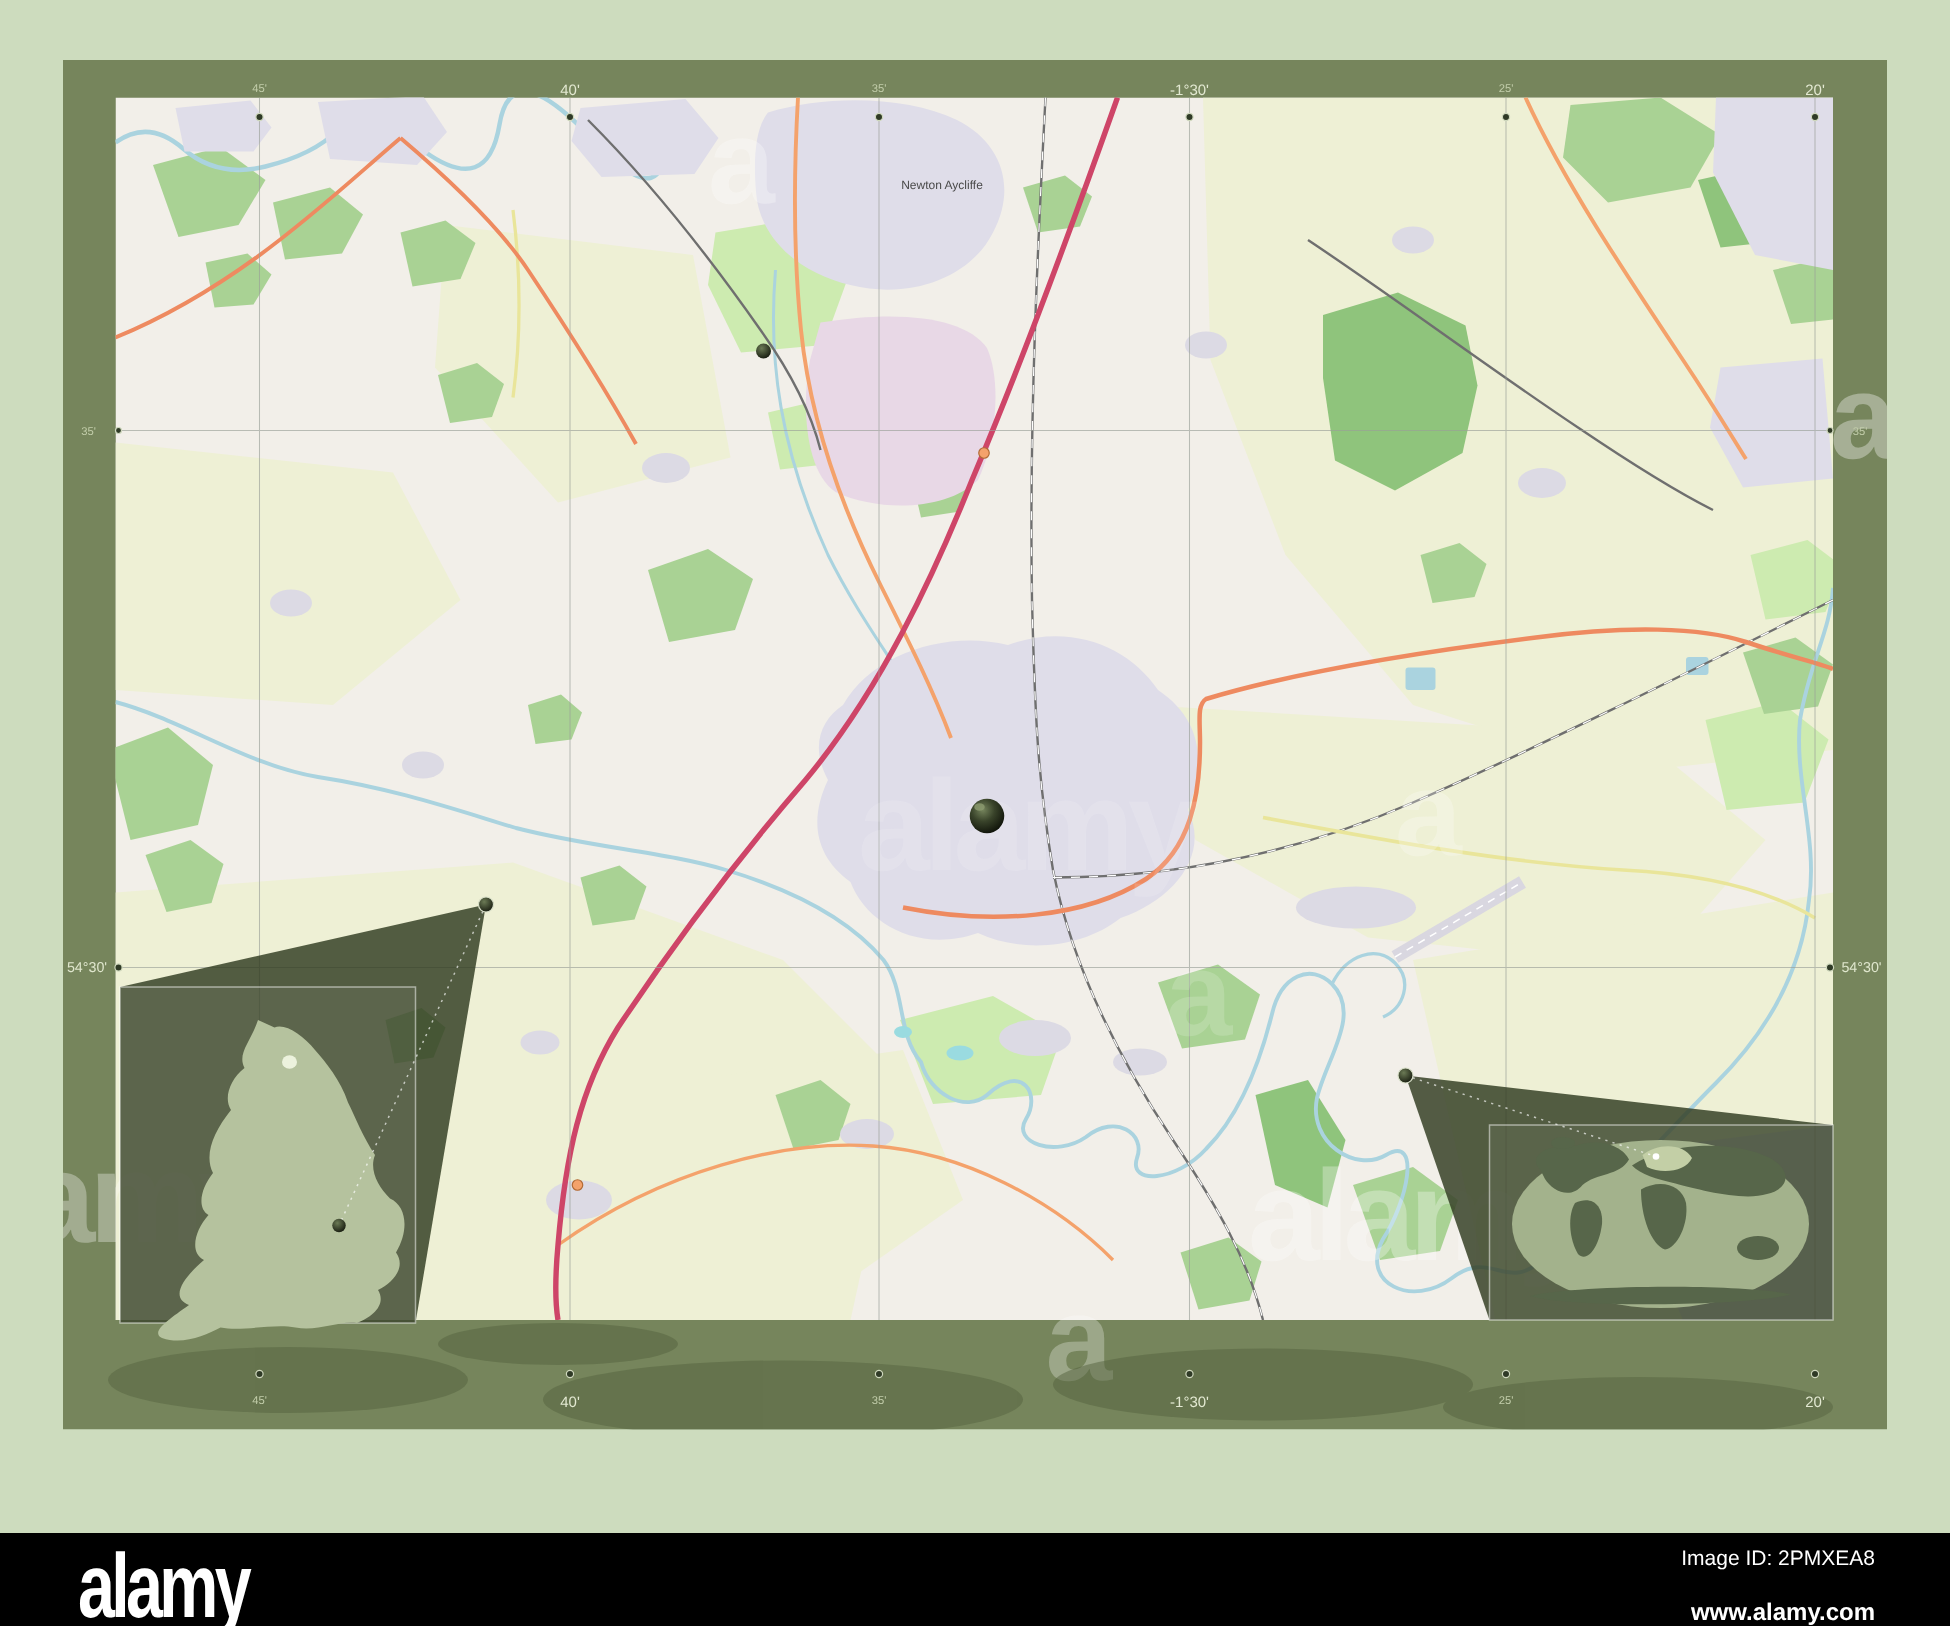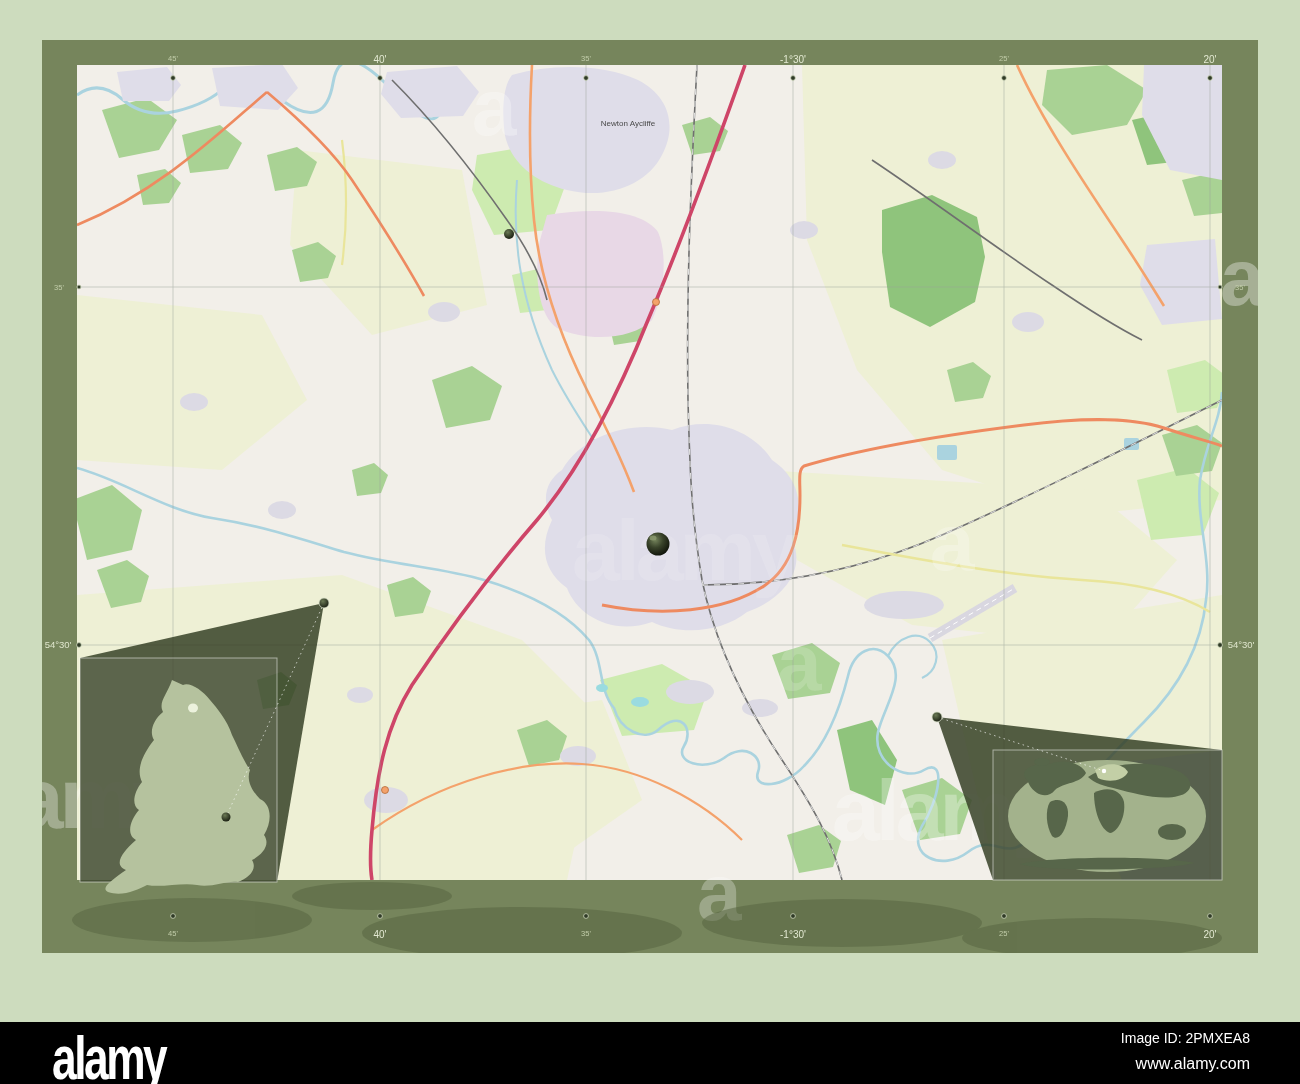--- a/index.html
+++ b/index.html
@@ -7,22 +7,22 @@
          font-family:"Liberation Sans", sans-serif;}
   #mapsvg{position:absolute;left:42px;top:40px;}
   .tick{font-size:10px;fill:#e3e9d2;}
   .tick-minor{font-size:7.5px;fill:#c2cdaa;}
   .sidetick{font-size:9.5px;fill:#dfe6cd;}
   .wm{fill:#ffffff;font-weight:bold;letter-spacing:-4px;}
   #footer{position:absolute;left:0;top:1022px;width:1300px;height:62px;background:#000;}
   #footer .logo{position:absolute;left:52px;top:1px;color:#fff;font-size:54px;font-weight:bold;
     letter-spacing:-3px;display:inline-block;transform:scale(.82,1.12);transform-origin:left top;}
   #footer .meta{position:absolute;right:50px;top:8px;text-align:right;color:#fff;}
-  #footer .meta .id{font-size:14px;margin-bottom:9px;}
-  #footer .meta .url{font-size:16px;font-weight:normal;}
+  #footer .meta .id{font-size:14px;margin-bottom:21px;}
+  #footer .meta .url{font-size:16px;font-weight:bold;}
   .townlabel{font-size:8px;fill:#4a4a4a;}
 </style>
 </head>
 <body>
 
 <div id="stage">
 
   <svg id="mapsvg" width="1216" height="913" viewBox="0 0 1216 913">
     <defs>
       <radialGradient id="gBig" cx="38%" cy="32%" r="75%">

